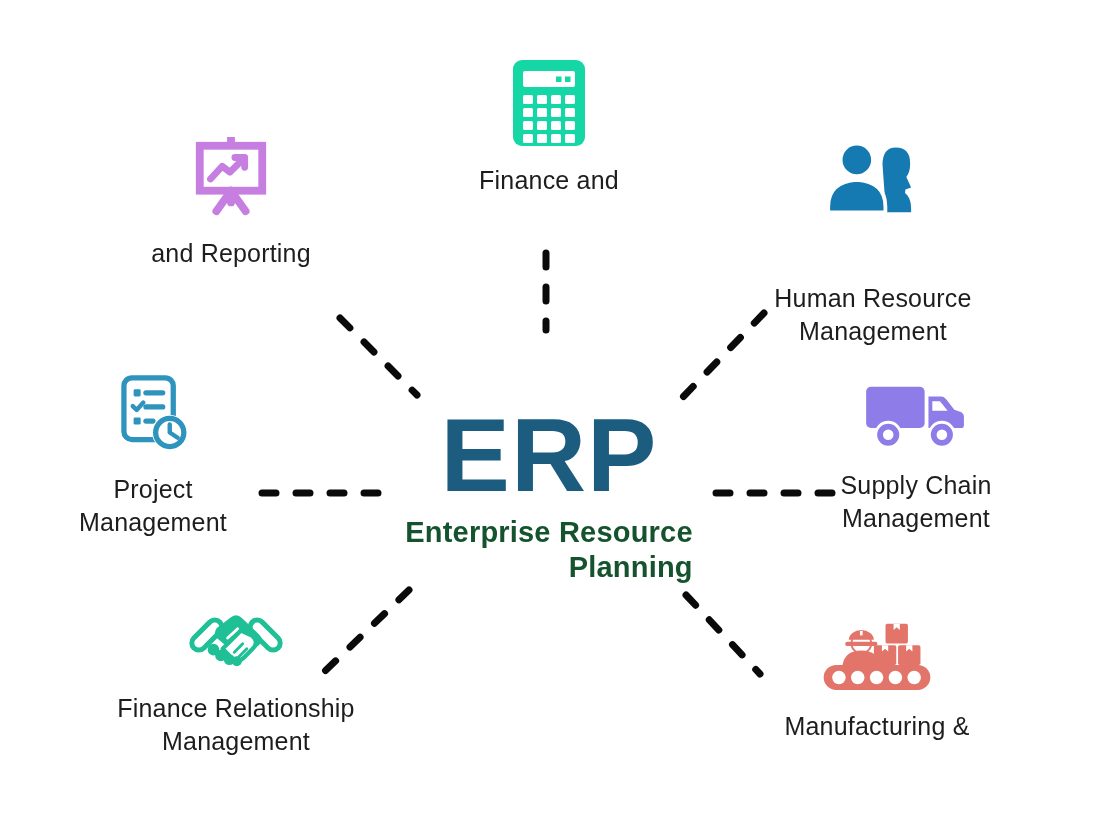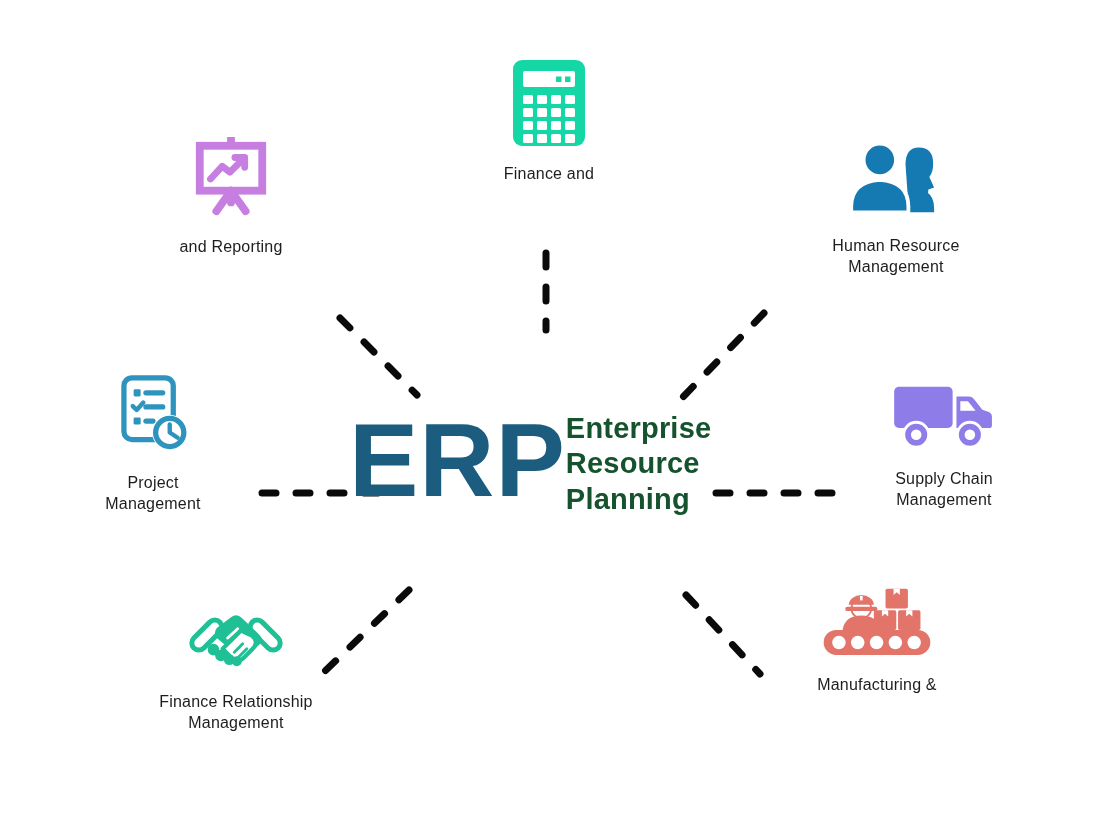--- a/index.html
+++ b/index.html
@@ -11,30 +11,30 @@
     font-family:"Liberation Sans", sans-serif;
   }
   .node{
     position:absolute;
     display:flex;flex-direction:column;align-items:center;
     text-align:center;
   }
   .icon{display:block;line-height:0;}
   .label{
     margin-top:18px;
-    font-size:16px;
+    font-size:25px;
     line-height:1.3;
     color:#1d1d1d;
     letter-spacing:.2px;
   }
   .label span{display:block;}
   #connectors{position:absolute;left:0;top:0;}
   #center-block{
     position:absolute;left:349px;top:403px;width:400px;
-    display:flex;flex-direction:row;align-items:center;text-align:left;
+    display:flex;flex-direction:column;align-items:center;text-align:right;
   }
   #erp-acronym{
     font-size:104px;font-weight:bold;line-height:1.0;letter-spacing:1px;
   }
   #erp-subtitle{
     margin-top:8px;font-size:29px;font-weight:bold;line-height:1.22;letter-spacing:.2px;
   }
   #erp-subtitle span{display:block;}
 </style>
 </head>
@@ -102,21 +102,21 @@
         <path d="M21 43 L33 30 L41 36 L55 22" fill="none" stroke="currentColor" stroke-width="7" stroke-linecap="round" stroke-linejoin="round"></path>
         <path d="M46 21 L56 21 L56 31" fill="none" stroke="currentColor" stroke-width="7" stroke-linecap="round" stroke-linejoin="round"></path>
         <path d="M42 55 L27 76 M42 55 L57 76 M42 55 L42 67" stroke="currentColor" stroke-width="8" stroke-linecap="round"></path>
       </svg>
     </span>
     <div class="label">
       <span>and Reporting</span>
     </div>
   </div>
 
-  <div class="node" style="left:746px;top:138px;width:300px;">
+  <div class="node" style="left:723px;top:138px;width:300px;gap:46px;">
     <span class="icon" style="color: rgb(21, 121, 178);">
       <svg width="96" height="80" viewBox="0 0 100 84">
         <g fill="currentColor">
           <path d="M60 28 q0 -18 14 -18 q15 0 15 17 q0 9 -4 14 l5 11 -6 2 -1 10 H64 l-2 -8 z"></path>
           <path d="M56 74 q0 -18 17 -21 q17 3 17 21 v4 H56 z"></path>
         </g>
         <g fill="currentColor" stroke="#fff" stroke-width="4">
           <circle cx="33" cy="23" r="17"></circle>
           <path d="M3 72 q0 -26 30 -28 q30 2 30 28 v6 H3 z"></path>
         </g>
@@ -144,21 +144,21 @@
         <circle cx="61" cy="67" r="16" fill="#fff" stroke="currentColor" stroke-width="6"></circle>
         <path d="M61 58 v9 l9 6" fill="none" stroke="currentColor" stroke-width="5" stroke-linecap="round" stroke-linejoin="round"></path>
       </svg>
     </span>
     <div class="label">
       <span>Project</span>
       <span>Management</span>
     </div>
   </div>
 
-  <div class="node" style="left:804px;top:382px;width:280px;justify-content:center;">
+  <div class="node" style="left:776px;top:382px;width:280px;justify-content:center;">
     <span class="icon" style="color: rgb(142, 124, 233);">
       <svg width="100" height="69" viewBox="0 0 104 72">
         <rect x="0" y="5" width="61" height="43" rx="5" fill="currentColor"></rect>
         <path d="M65 15 h13 q3 0 5 2.5 l9 11.5 6 2 q4 1.5 4 5 v9 q0 3 -3 3 h-34 z" fill="currentColor"></path>
         <path d="M69 20 h8 l8 10 h-16 z" fill="#fff"></path>
         <circle cx="23" cy="55" r="13" fill="currentColor" stroke="#fff" stroke-width="3"></circle>
         <circle cx="23" cy="55" r="5.5" fill="#fff"></circle>
         <circle cx="79" cy="55" r="13" fill="currentColor" stroke="#fff" stroke-width="3"></circle>
         <circle cx="79" cy="55" r="5.5" fill="#fff"></circle>
       </svg>
@@ -188,21 +188,21 @@
           <circle cx="61" cy="71" r="6"></circle>
         </g>
       </svg>
     </span>
     <div class="label">
       <span>Finance Relationship</span>
       <span>Management</span>
     </div>
   </div>
 
-  <div class="node" style="left:727px;top:576px;width:300px;align-items:center;">
+  <div class="node" style="left:727px;top:611px;width:300px;align-items:center;">
     <span class="icon" style="color: rgb(227, 116, 106);">
       <svg width="112" height="81" viewBox="0 0 125 90">
         <rect x="3" y="60" width="119" height="28" rx="14" fill="currentColor"></rect>
         <g fill="#fff">
           <circle cx="20" cy="74" r="7.5"></circle>
             <circle cx="41" cy="74" r="7.5"></circle>
             <circle cx="62" cy="74" r="7.5"></circle>
             <circle cx="83" cy="74" r="7.5"></circle>
             <circle cx="104" cy="74" r="7.5"></circle>
         </g>

